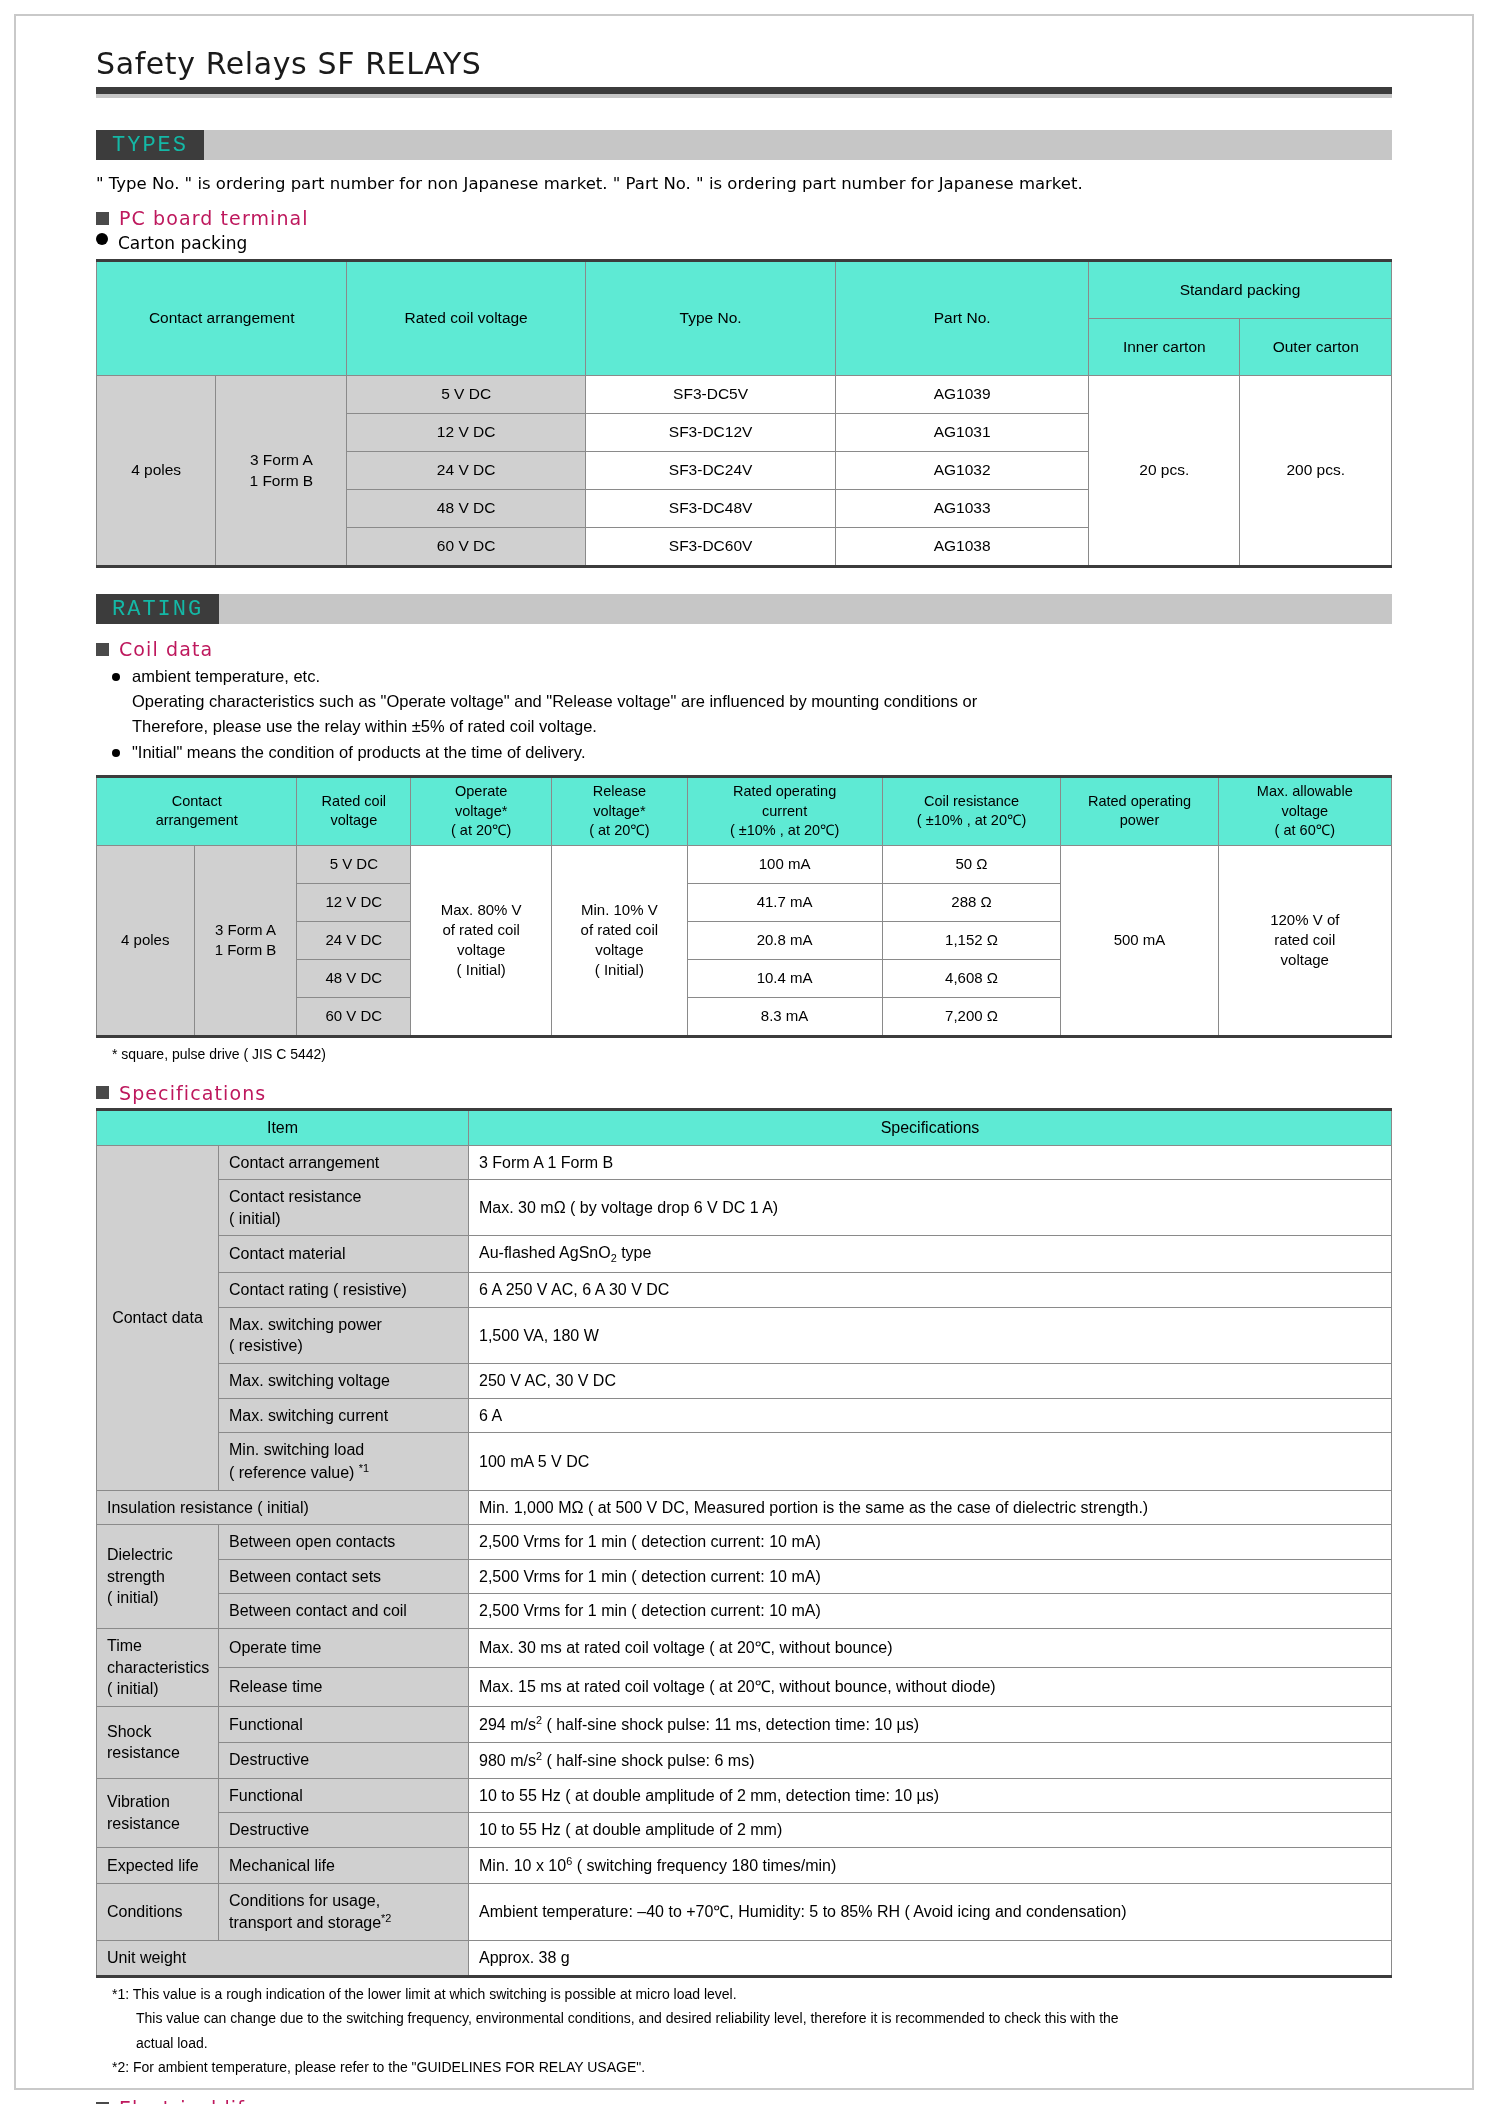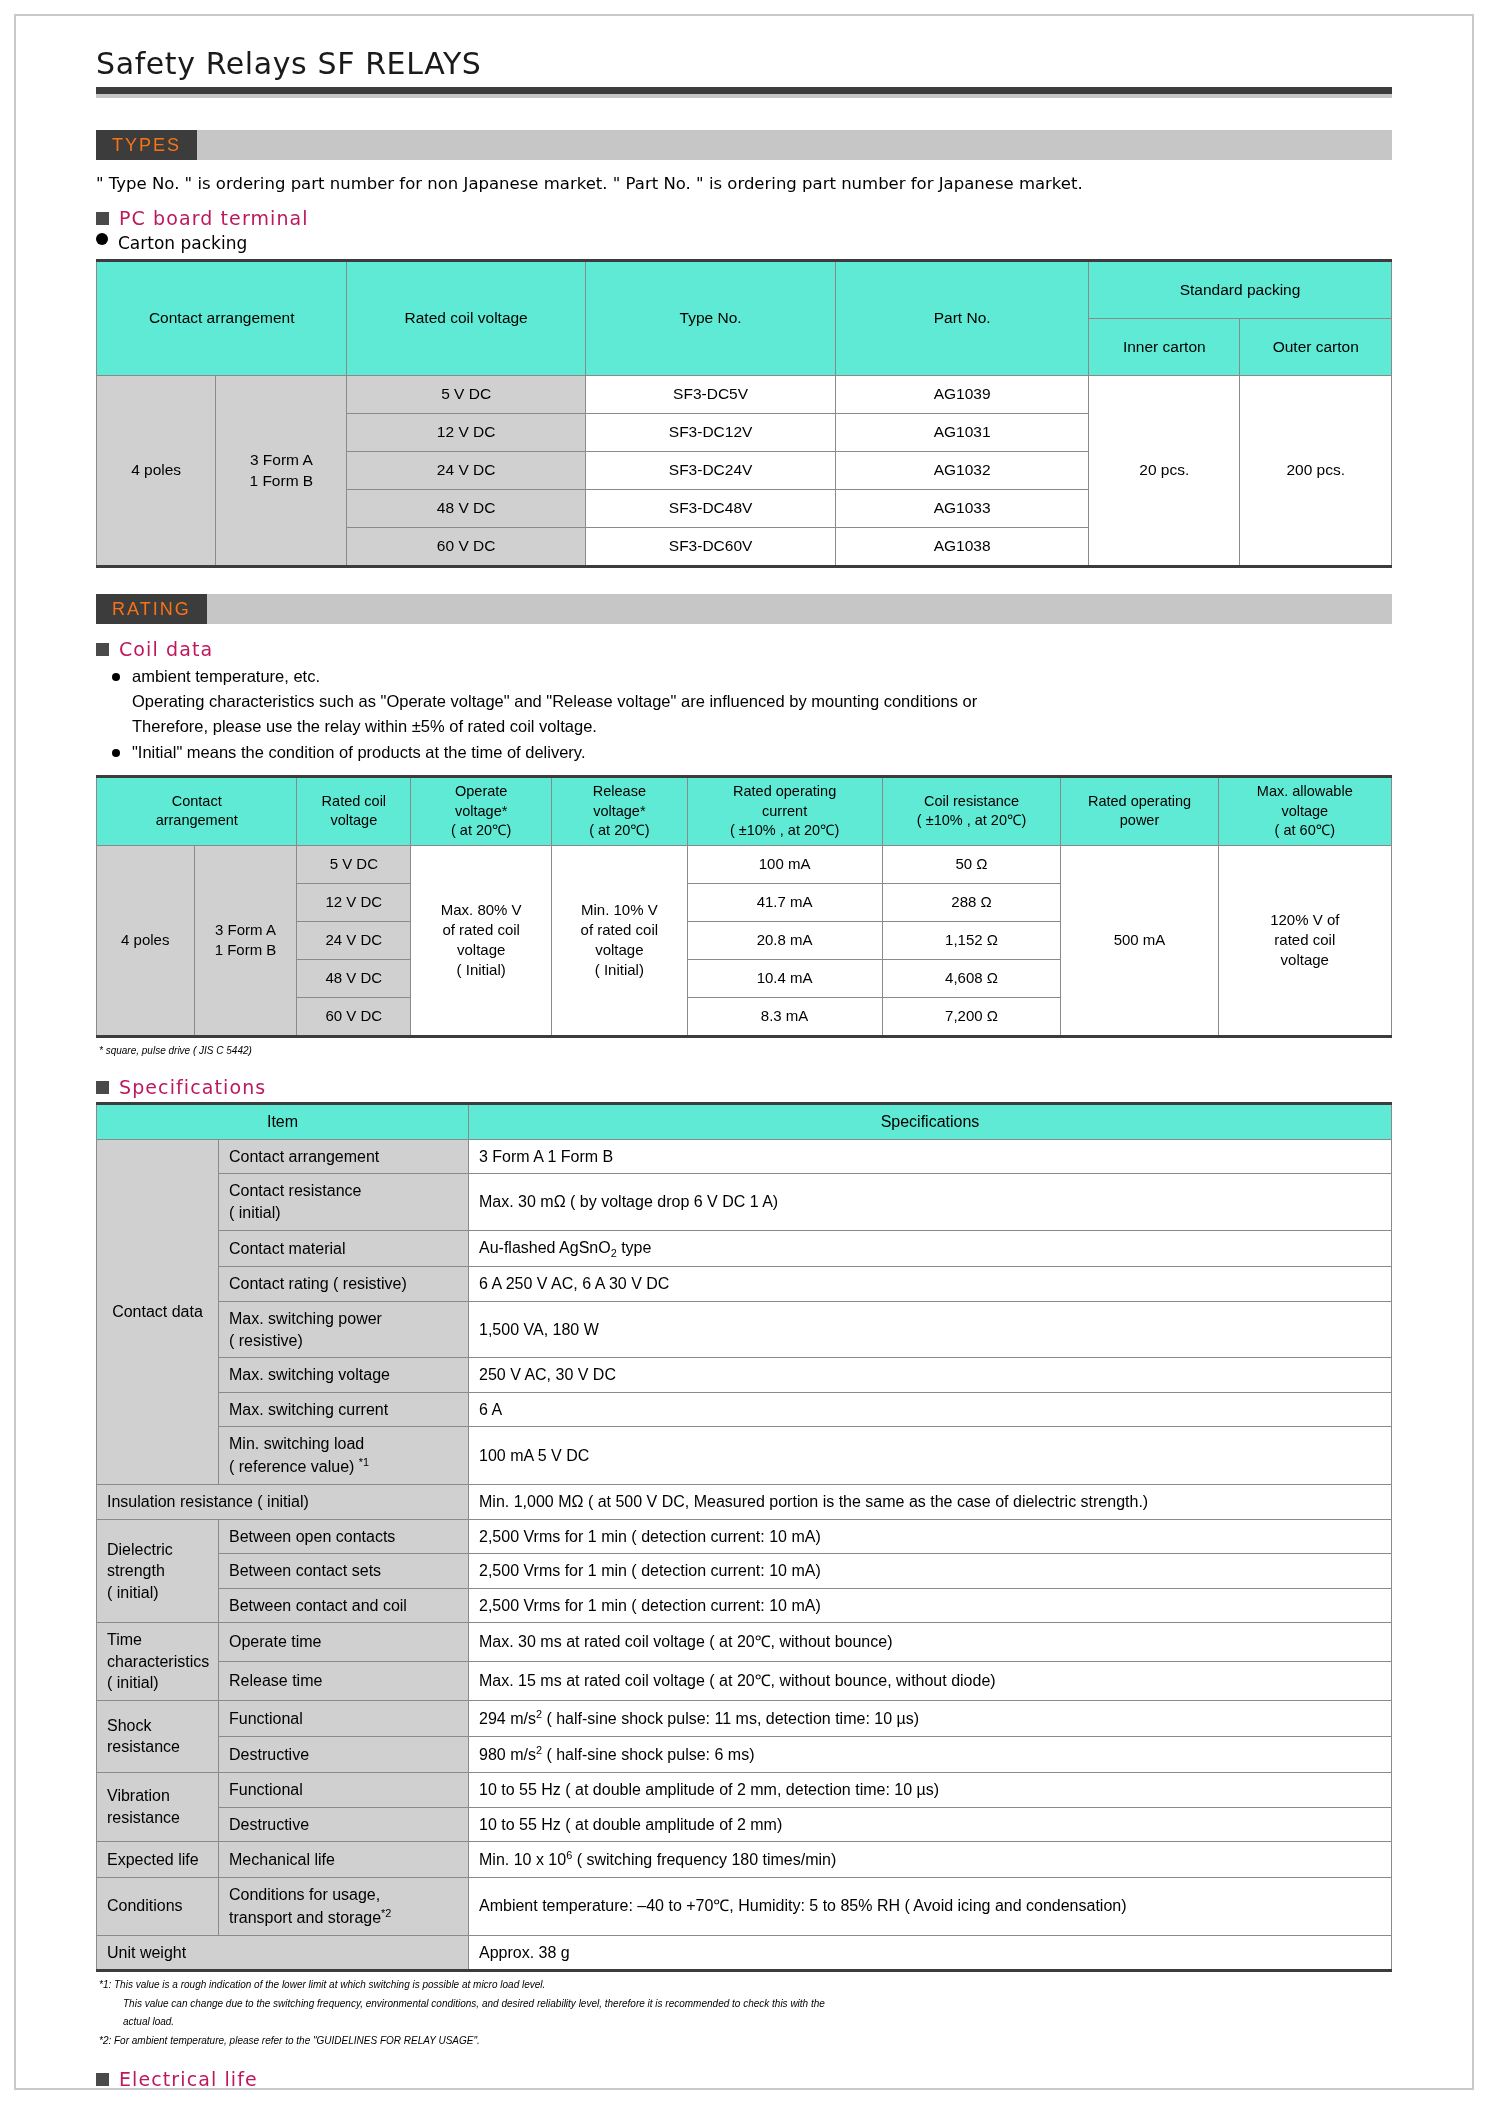--- a/index.html
+++ b/index.html
@@ -57,27 +57,27 @@
   
   .section-bar {
     display: flex;
     align-items: stretch;
     background: #c6c6c6;
     height: 30px;
     margin-bottom: 14px;
   }
   .section-bar .tag {
     background: #3c3c3c;
-    color: #f97316;
-    font-size: 18px;
+    color: #14b8a6;
+    font-size: 22px;
     letter-spacing: 2px;
     padding: 0 16px;
     display: flex;
     align-items: center;
-    font-family: Liberation Sans, sans-serif;
+    font-family: Liberation Mono, monospace;
   }
 
   .intro-line {
     font-size: 16.5px;
     margin: 8px 0 14px 0;
     font-family: "DejaVu Sans", sans-serif;
   }
 
   
   .h-square {
@@ -166,24 +166,23 @@
   #coil-table thead th { font-size: 14.5px; padding: 4px 4px; }
   #coil-table tbody td { height: 27px; font-size: 15px; }
 
   
   #spec-table { font-size: 16px; }
   #spec-table td, #spec-table th { padding: 6px 10px; }
   #spec-table td.itm { background: #d0d0d0; text-align: left; }
   #spec-table td.val { text-align: left; background:#fff; }
 
   .note {
-    font-size: 10px;
-    margin: 4px 0 2px 3px;
+    font-size: 14px;
+    margin: 4px 0 2px 16px;
     line-height: 1.45;
-    font-style: italic;
   }
   .note.indent { padding-left: 24px; }
 
   sub, sup { font-size: 0.68em; }
 </style>
 </head>
 <body>
 
 <div class="page">
   <div class="page-border"></div>

